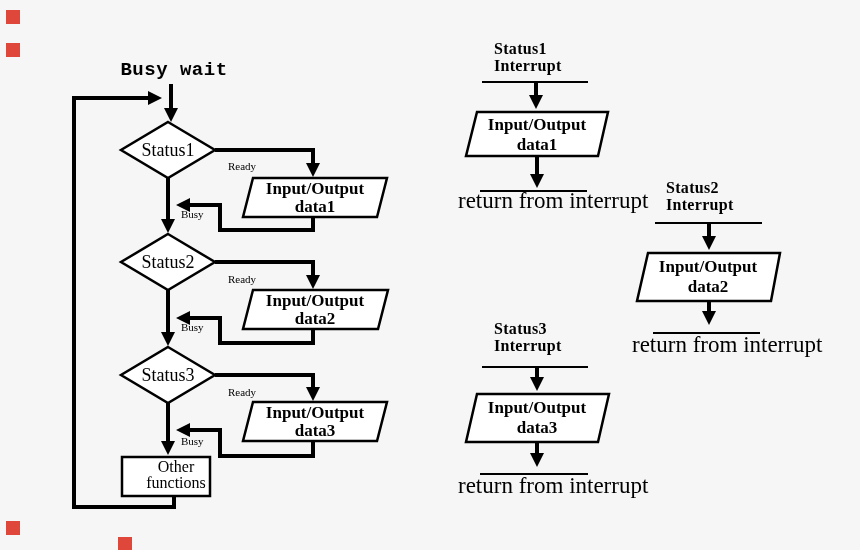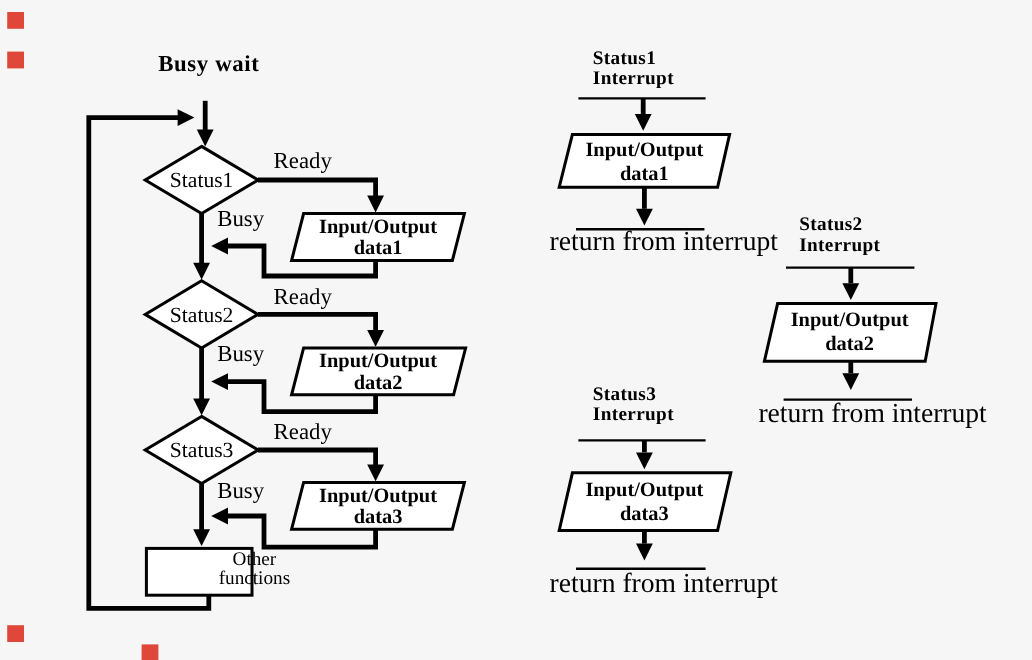--- a/index.html
+++ b/index.html
@@ -6,21 +6,21 @@
   .stage {
     position:relative; width:860px; height:550px;
     background:#F6F6F6; overflow:hidden;
     font-family:"Liberation Serif", serif; color:#000;
   }
   .stage svg { position:absolute; left:0; top:0; }
   .lbl { position:absolute; white-space:pre; }
   .ctr { text-align:center; }
   .title     { font-size:19px; font-weight:bold; line-height:20px; letter-spacing:0.5px; }
   .diamond-t { font-size:18px; line-height:20px; }
-  .small-t   { font-size:19px; line-height:15px; }
+  .small-t   { font-size:11px; line-height:15px;margin-top:32px; }
   .io-l      { font-size:17px; font-weight:bold; line-height:18px; }
   .io-r      { font-size:17px; font-weight:bold; line-height:20px; }
   .hdr       { font-size:16px; font-weight:bold; line-height:17px; letter-spacing:0.3px; }
   .ret       { font-size:23px; line-height:20px; }
   .box-t     { font-size:16px; line-height:16px; }
   .ln   { stroke:#000; stroke-width:4;   fill:none; }
   .bar  { stroke:#000; stroke-width:2;   fill:none; }
   .shp  { stroke:#000; stroke-width:2.5; fill:#fff; }
   .ah   { fill:#000; stroke:none; }
 </style>
@@ -88,38 +88,38 @@
     <path class="ln" d="M537 442 V453"></path>
     <polygon class="ah" points="530,453 544,453 537,467"></polygon>
     <path class="bar" d="M480 474 H588"></path>
 
     <rect x="6" y="10" width="14" height="14" fill="#E0473B"></rect>
     <rect x="6" y="43" width="14" height="14" fill="#E0473B"></rect>
     <rect x="6" y="521" width="14" height="14" fill="#E0473B"></rect>
     <rect x="118" y="537" width="14" height="13" fill="#E0473B"></rect>
   </svg>
 
-  <div class="lbl title ctr" style="left:110px; top:44px; width:128px;">Busy wait</div>
+  <div class="lbl title ctr" style="left:110px; top:60px; width:128px;font-family:Liberation Mono, monospace;">Busy wait</div>
 
   <div class="lbl diamond-t ctr" style="left:121px; top:140px; width:94px;">Status1</div>
   <div class="lbl diamond-t ctr" style="left:121px; top:252px; width:94px;">Status2</div>
   <div class="lbl diamond-t ctr" style="left:121px; top:365px; width:94px;">Status3</div>
 
   <div class="lbl small-t" style="left:228px; top:127px;">Ready</div>
   <div class="lbl small-t" style="left:228px; top:240px;">Ready</div>
   <div class="lbl small-t" style="left:228px; top:353px;">Ready</div>
   <div class="lbl small-t" style="left:181px; top:175px;">Busy</div>
   <div class="lbl small-t" style="left:181px; top:288px;">Busy</div>
   <div class="lbl small-t" style="left:181px; top:402px;">Busy</div>
 
   <div class="lbl io-l ctr" style="left:244px; top:180px; width:142px;"><div>Input/Output</div><div>data1</div></div>
   <div class="lbl io-l ctr" style="left:244px; top:292px; width:142px;"><div>Input/Output</div><div>data2</div></div>
   <div class="lbl io-l ctr" style="left:244px; top:404px; width:142px;"><div>Input/Output</div><div>data3</div></div>
 
-  <div class="lbl box-t ctr" style="left:122px; top:459px; width:108px;margin-left:36px;"><div>Other</div><div>functions</div></div>
+  <div class="lbl box-t ctr" style="left:122px; top:459px; width:108px;"><div>Other</div><div>functions</div></div>
 
   <div class="lbl hdr" style="left:494px; top:40px;"><div>Status1</div><div>Interrupt</div></div>
   <div class="lbl io-r ctr" style="left:466px; top:115px; width:142px;"><div>Input/Output</div><div>data1</div></div>
   <div class="lbl ret ctr" style="left:458px; top:191px; width:164px;">return from interrupt</div>
 
   <div class="lbl hdr" style="left:666px; top:179px;"><div>Status2</div><div>Interrupt</div></div>
   <div class="lbl io-r ctr" style="left:637px; top:257px; width:142px;"><div>Input/Output</div><div>data2</div></div>
   <div class="lbl ret ctr" style="left:632px; top:335px; width:164px;">return from interrupt</div>
 
   <div class="lbl hdr" style="left:494px; top:320px;"><div>Status3</div><div>Interrupt</div></div>

